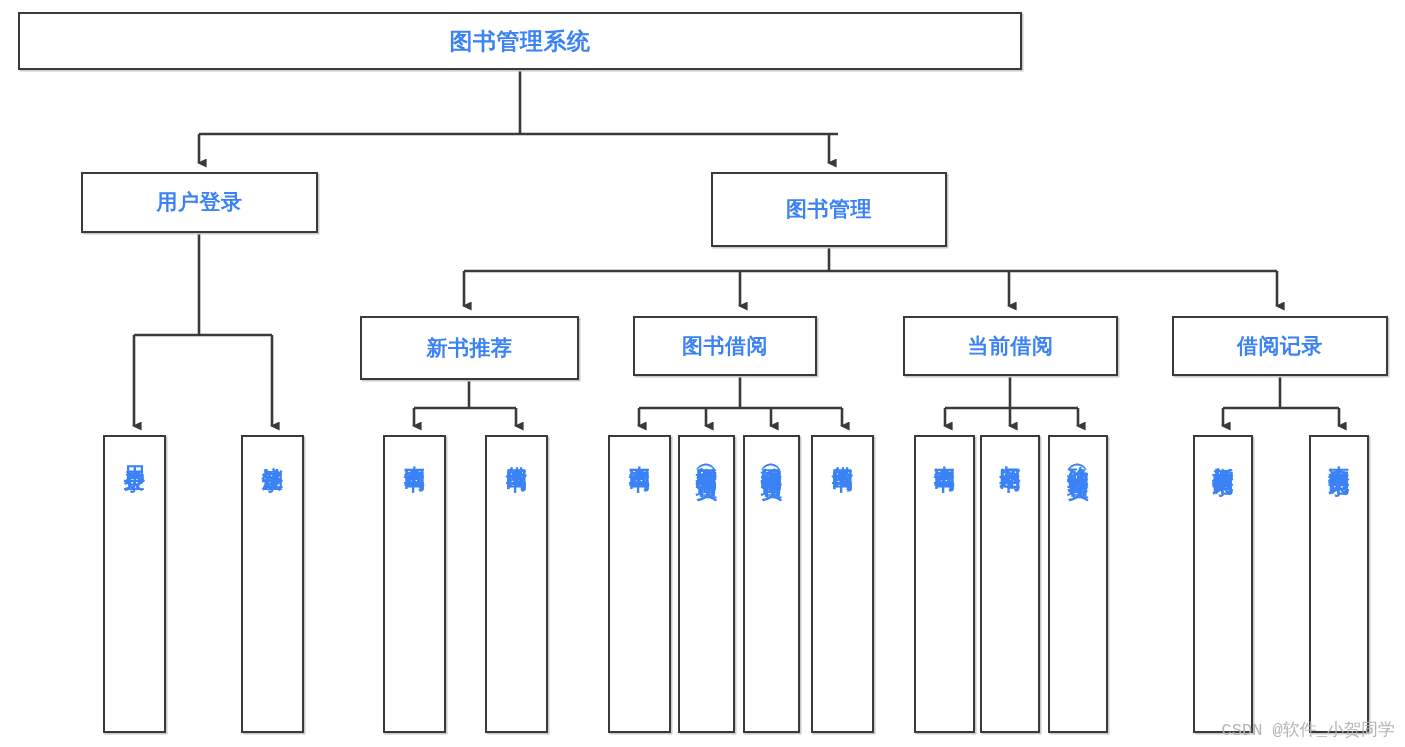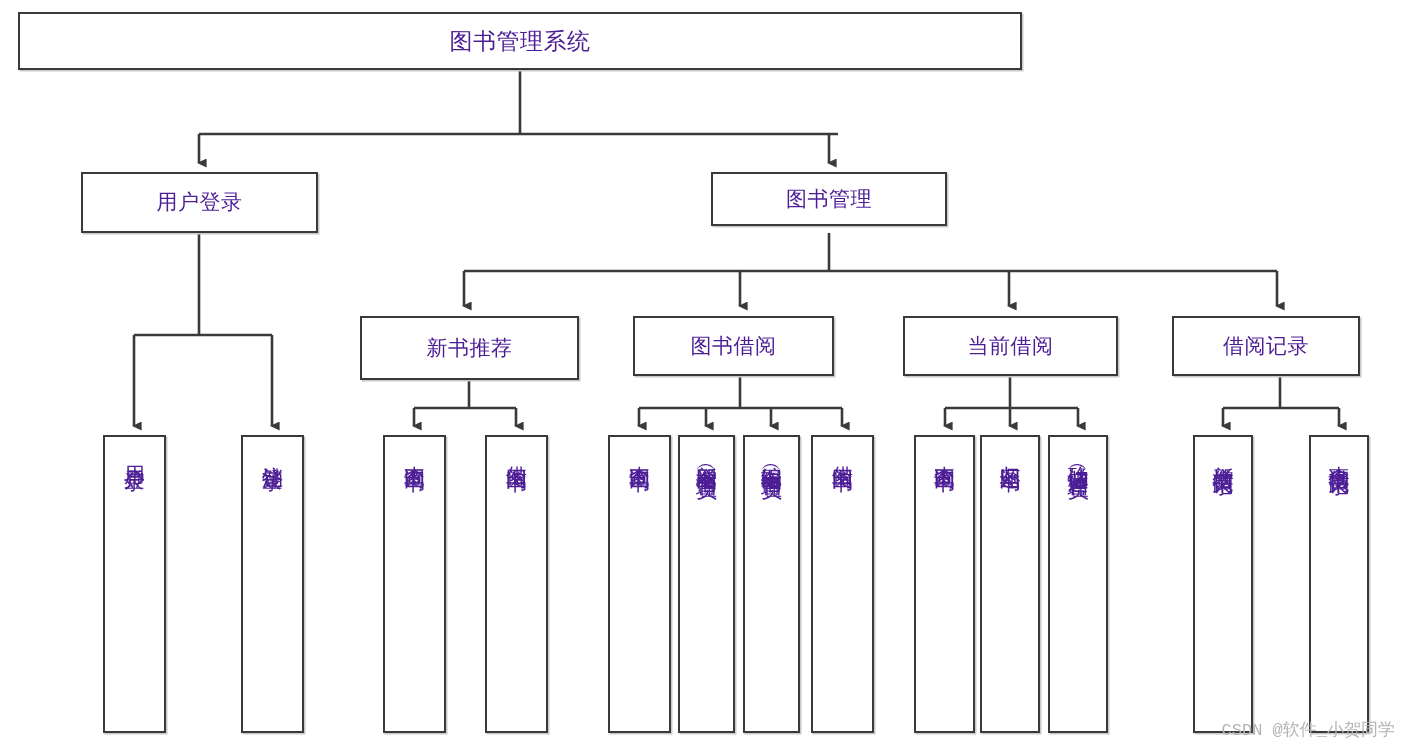--- a/index.html
+++ b/index.html
@@ -27,21 +27,22 @@
     align-items: center;
     justify-content: center;
     color: #2b2b2b;
     z-index: 3;
   }
   .node .label {
     font-size: 21px;
     line-height: 1.25;
     letter-spacing: 0.5px;
     white-space: nowrap;
-    color: #4c1d95;
+    color: #3b82f6;
+    font-weight: bold;
   }
   .node.vertical {
     align-items: flex-start;
     padding-top: 12px;
   }
   .node.vertical .label {
     writing-mode: vertical-rl;
     text-orientation: upright;
     font-size: 21px;
     line-height: 1.05;
@@ -127,34 +128,34 @@
     </g>
   </svg>
 
   <div class="node title" style="left:18px; top:12px; width:1004px; height:58px;">
     <span class="label">图书管理系统</span>
   </div>
 
   <div class="node" style="left:81px; top:172px; width:237px; height:61px;">
     <span class="label">用户登录</span>
   </div>
-  <div class="node" style="left:711px; top:172px; width:236px; height:54px;">
+  <div class="node" style="left:711px; top:172px; width:236px; height:75px;">
     <span class="label">图书管理</span>
   </div>
 
   <div class="node" style="left:360px; top:316px; width:219px; height:64px;">
     <span class="label">新书推荐</span>
   </div>
-  <div class="node" style="left:633px; top:316px; width:201px; height:60px;">
+  <div class="node" style="left:633px; top:316px; width:184px; height:60px;">
     <span class="label">图书借阅</span>
   </div>
   <div class="node" style="left:903px; top:316px; width:215px; height:60px;">
     <span class="label">当前借阅</span>
   </div>
-  <div class="node" style="left:1172px; top:316px; width:188px; height:60px;">
+  <div class="node" style="left:1172px; top:316px; width:216px; height:60px;">
     <span class="label">借阅记录</span>
   </div>
 
   <div class="node vertical" style="left:103px; top:435px; width:63px; height:298px;">
     <span class="label">用户登录</span>
   </div>
   <div class="node vertical" style="left:241px; top:435px; width:63px; height:298px;">
     <span class="label">注销登录</span>
   </div>
 

